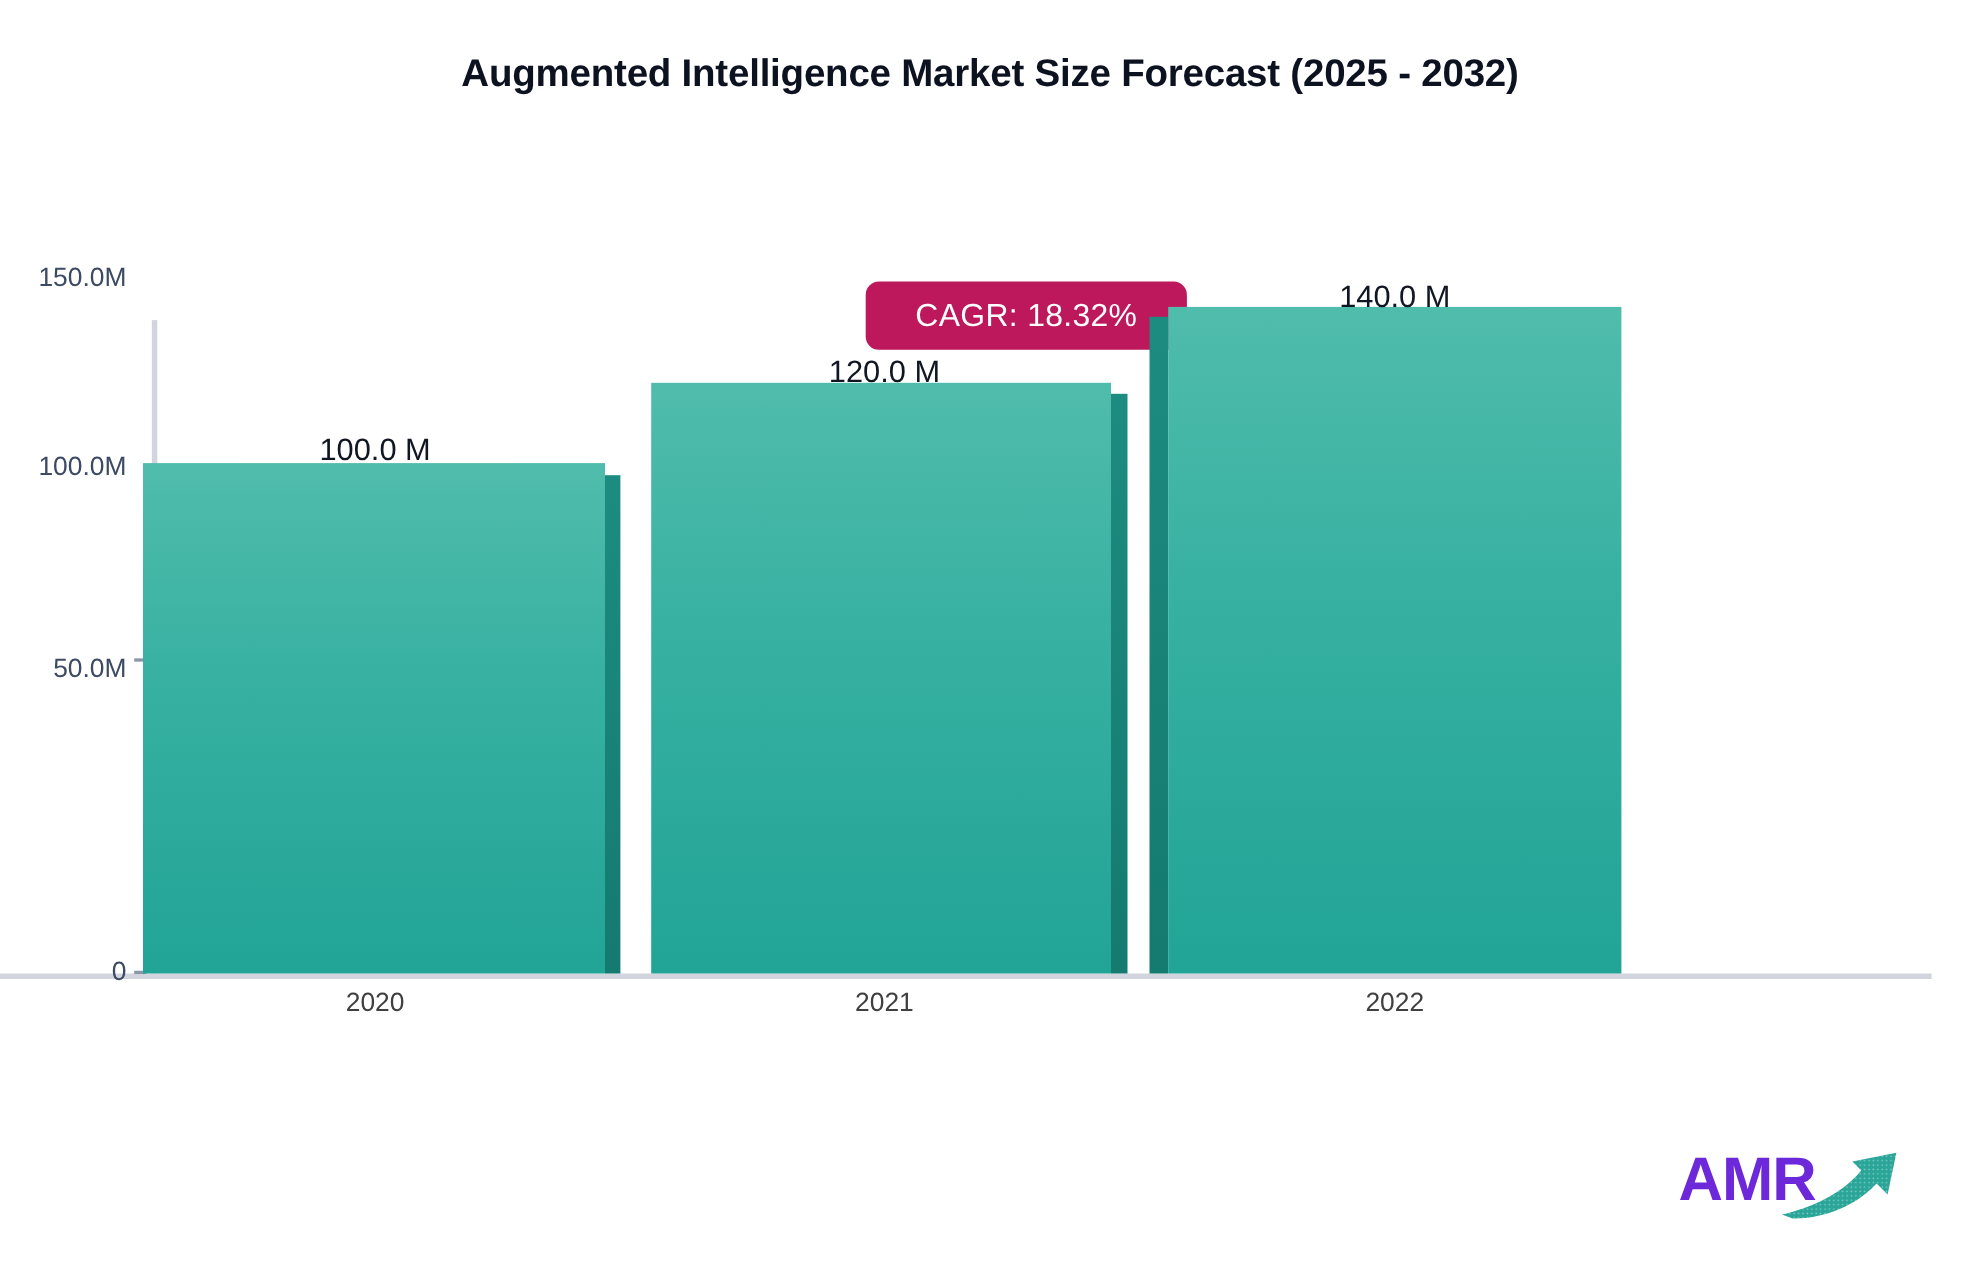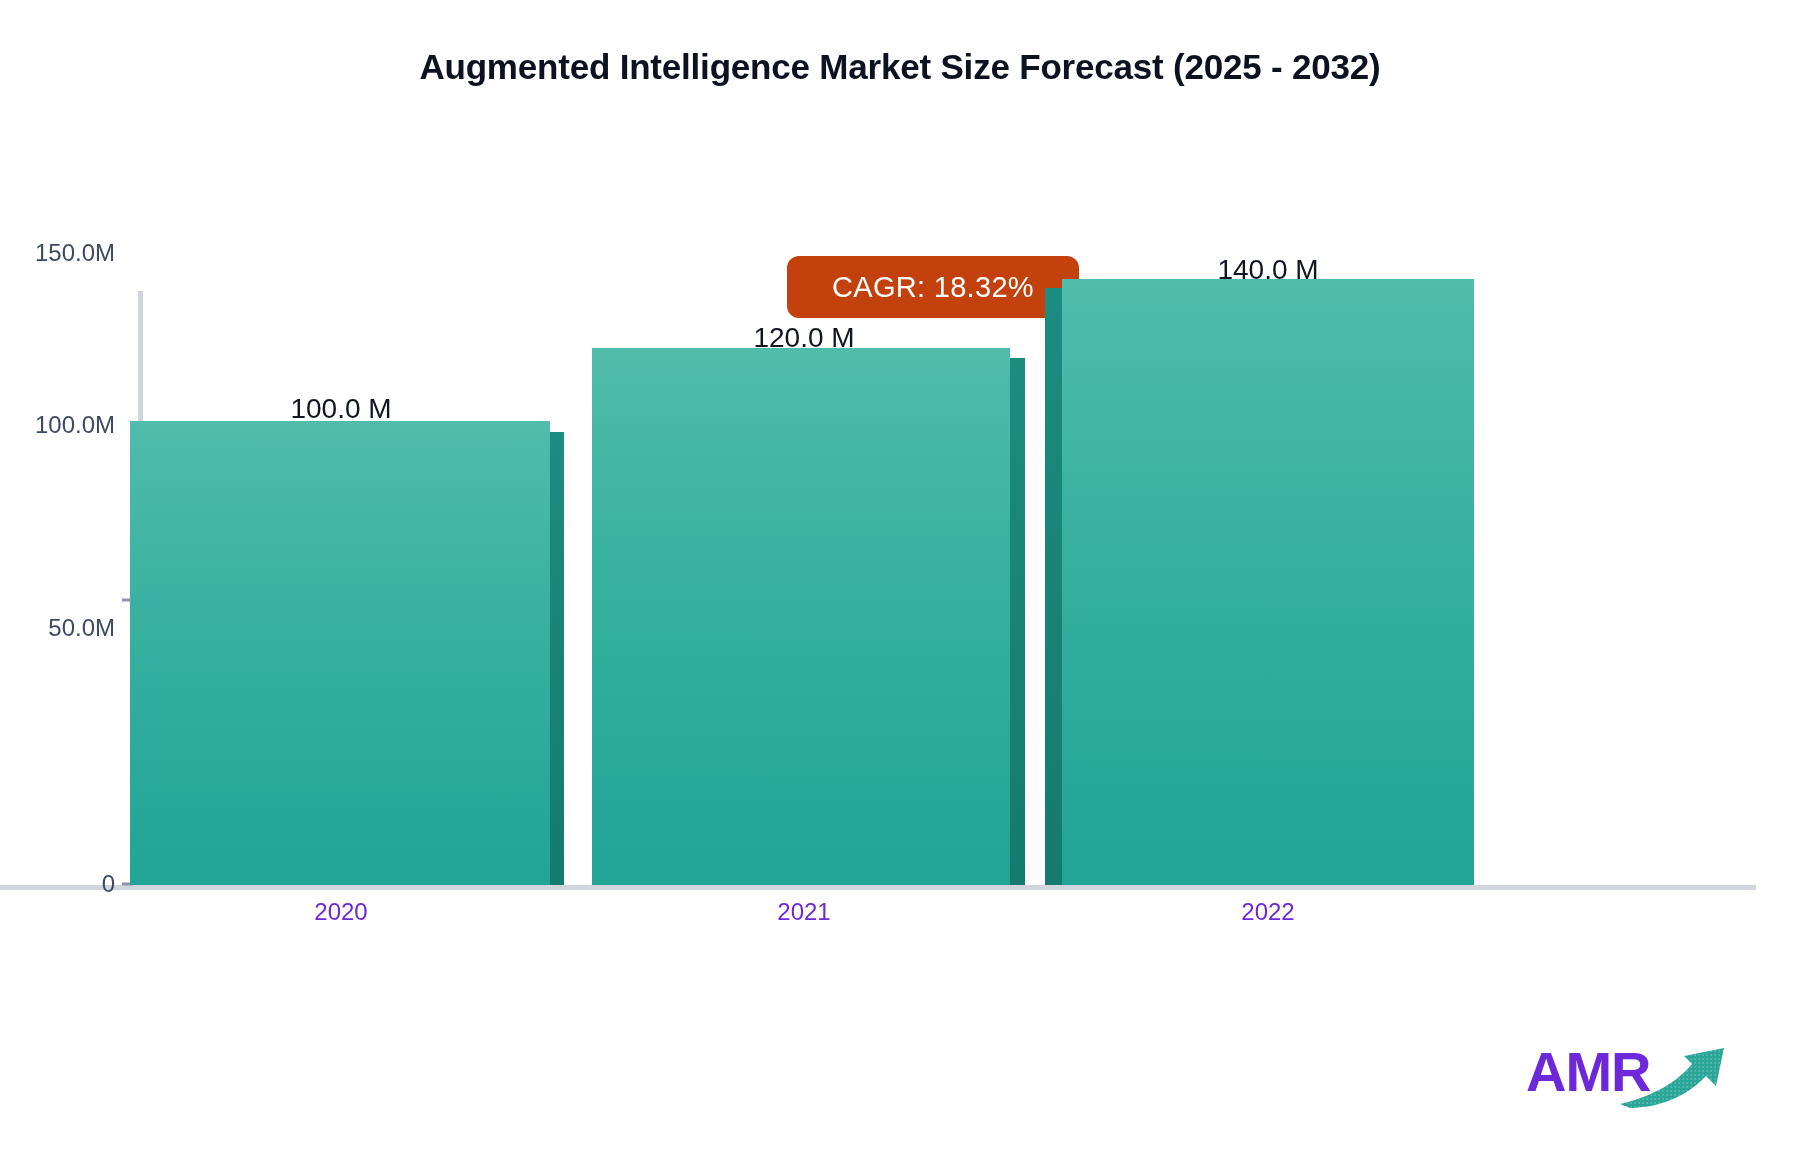--- a/index.html
+++ b/index.html
@@ -39,21 +39,21 @@
     line-height: 1.1;
   }
 
   
   .cagr-badge {
     position: absolute;
     left: 787px;
     top: 256px;
     width: 292px;
     height: 62px;
-    background: #c2410c;
+    background: #be185d;
     border-radius: 12px;
     display: flex;
     align-items: center;
     justify-content: center;
     box-sizing: border-box;
     text-align: center;
   }
   .cagr-badge-label {
     color: #ffffff;
     font-size: 29px;
@@ -135,21 +135,21 @@
     font-size: 28px;
     color: #101622;
     text-align: center;
     white-space: nowrap;
     transform: translateX(-50%);
   }
   .x-tick {
     position: absolute;
     top: 898px;
     font-size: 24px;
-    color: #6d28d9;
+    color: #404040;
     text-align: center;
     white-space: nowrap;
     transform: translateX(-50%);
   }
 
   
   .amr-logo {
     position: absolute;
     left: 1526px;
     top: 1042px;
@@ -186,21 +186,21 @@
 </div>
 
 <div class="plot-wrap">
 
   <div class="y-axis-line"></div>
   <div class="x-axis-line"></div>
 
   <div class="y-tick-group">
     <div class="y-tick" style="top:253px;">150.0M</div>
     <div class="y-tick" style="top:425px;">100.0M</div>
-    <div class="y-tick" style="top:628px;">50.0M</div>
+    <div class="y-tick" style="top:608px;">50.0M</div>
     <div class="y-tick" style="top:884px;">0</div>
   </div>
   <div class="tick-dash" style="top:600px;"></div>
   <div class="tick-dash" style="top:884px;"></div>
 
   <div class="bar" style="left:130px; top:421px; width:420px; height:464px;"></div>
   <div class="bar-side-right" style="left:550px; top:432px; width:14px; height:453px;"></div>
   <div class="bar-value" style="left:341px; top:393px;">100.0 M</div>
   <div class="x-tick" style="left:341px;">2020</div>
 

